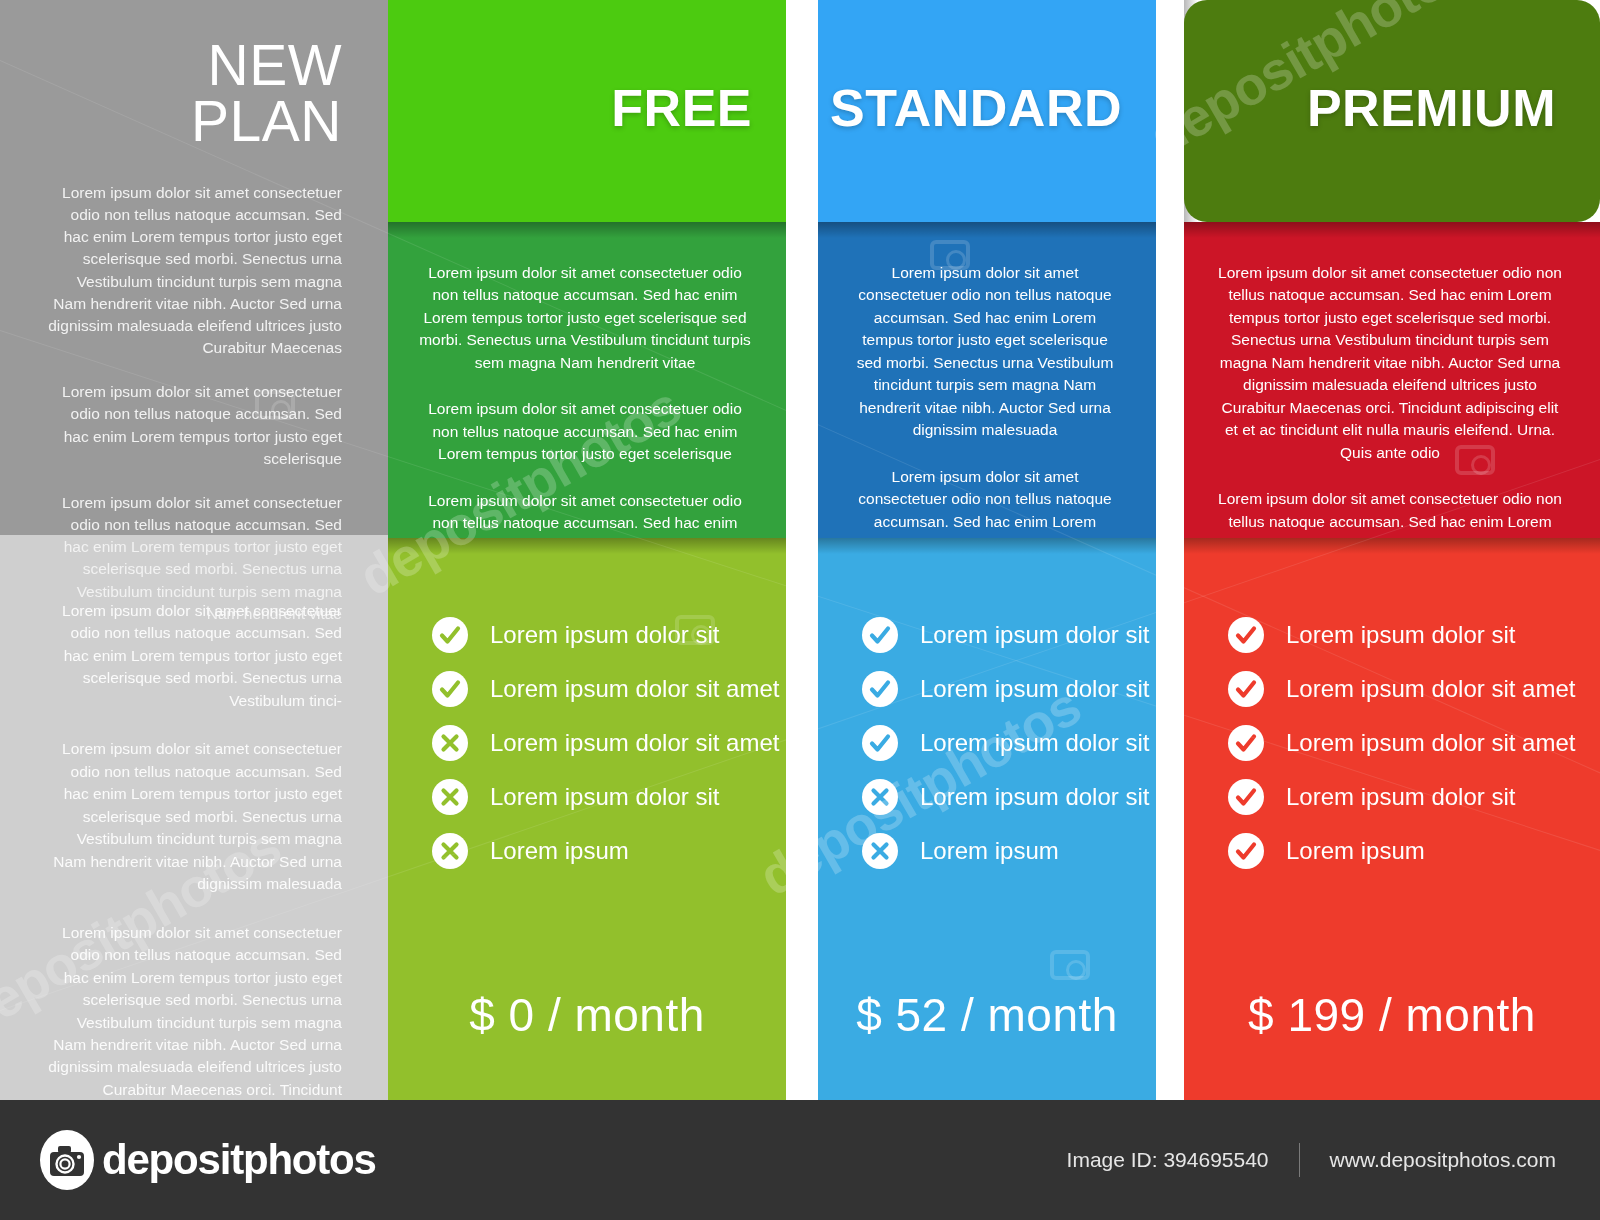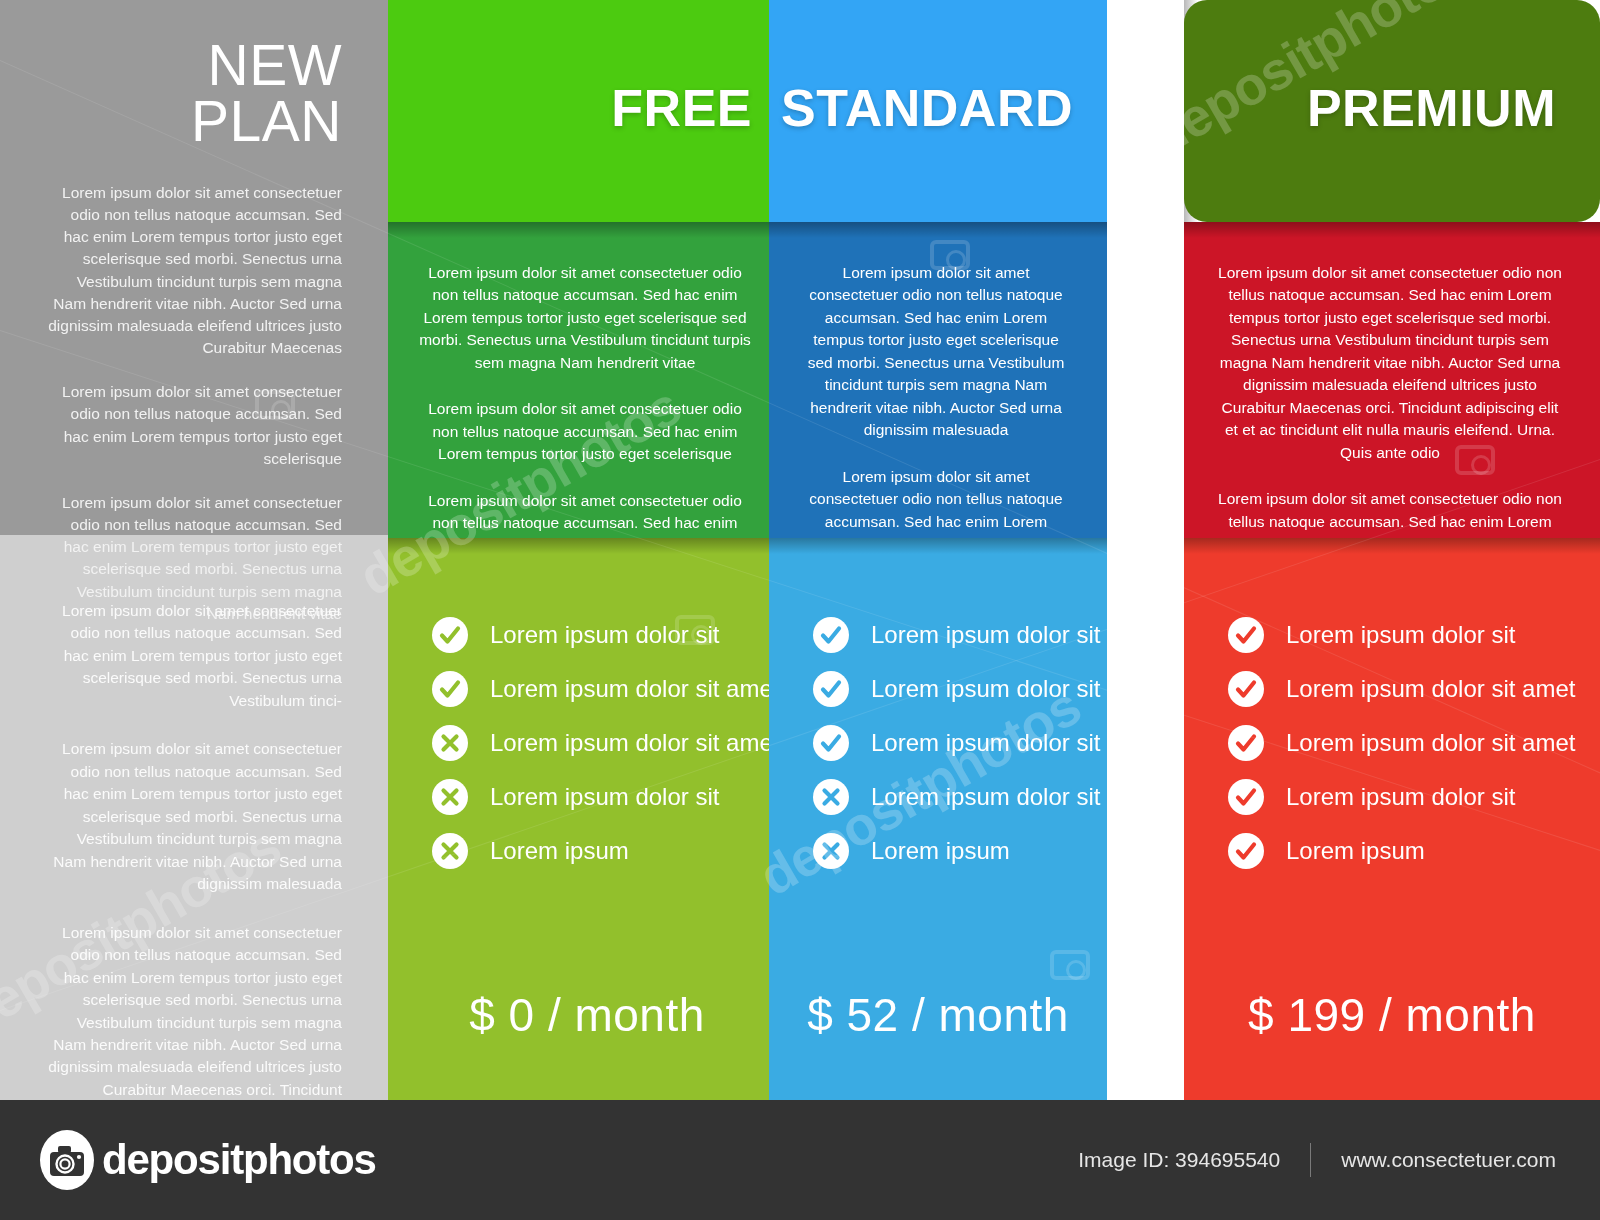--- a/index.html
+++ b/index.html
@@ -15,21 +15,21 @@
   
   .board {
     position: absolute; left: 0; top: 0; width: 1600px; height: 1100px;
     background: #ffffff;
   }
 
   
   .col { position: absolute; top: 0; height: 1100px; }
   .col-intro   { left: 0;    width: 388px; }
   .col-free    { left: 388px; width: 398px; }
-  .col-std     { left: 769px; width: 338px; }
+  .col-std     { left: 818px; width: 338px; }
   .col-prem    { left: 1184px; width: 416px; }
 
   
   .band { position: absolute; left: 0; width: 100%; }
   .band-head { top: 0;    height: 222px; }
   .band-desc { top: 222px; height: 316px; }
   .band-feat { top: 538px; height: 562px; }
 
   
   .col-intro .band-head,
@@ -444,16 +444,16 @@
           <circle cx="27" cy="36" r="8.5" fill="none" stroke="#ffffff" stroke-width="2.4"></circle>
           <circle cx="27" cy="36" r="4.6" fill="none" stroke="#ffffff" stroke-width="2.2"></circle>
           <circle cx="41" cy="29" r="2.1" fill="#ffffff"></circle>
         </svg>
       </span>
       <span class="brand-name">depositphotos</span>
     </div>
     <div class="footer-right">
       <span>Image ID: 394695540</span>
       <span class="footer-sep"></span>
-      <span>www.consectetuer.com</span>
+      <span>www.depositphotos.com</span>
     </div>
   </div>
 </div>
 
 </body></html>

